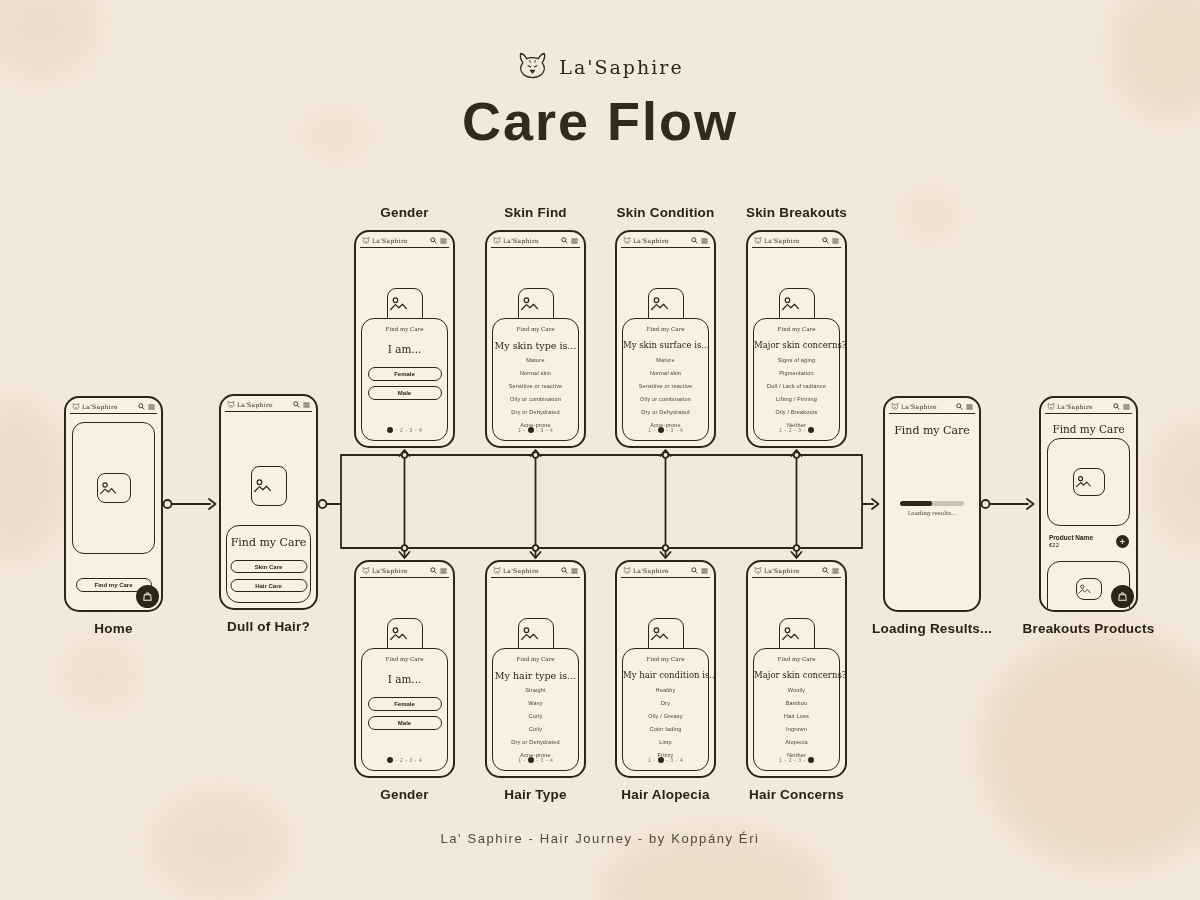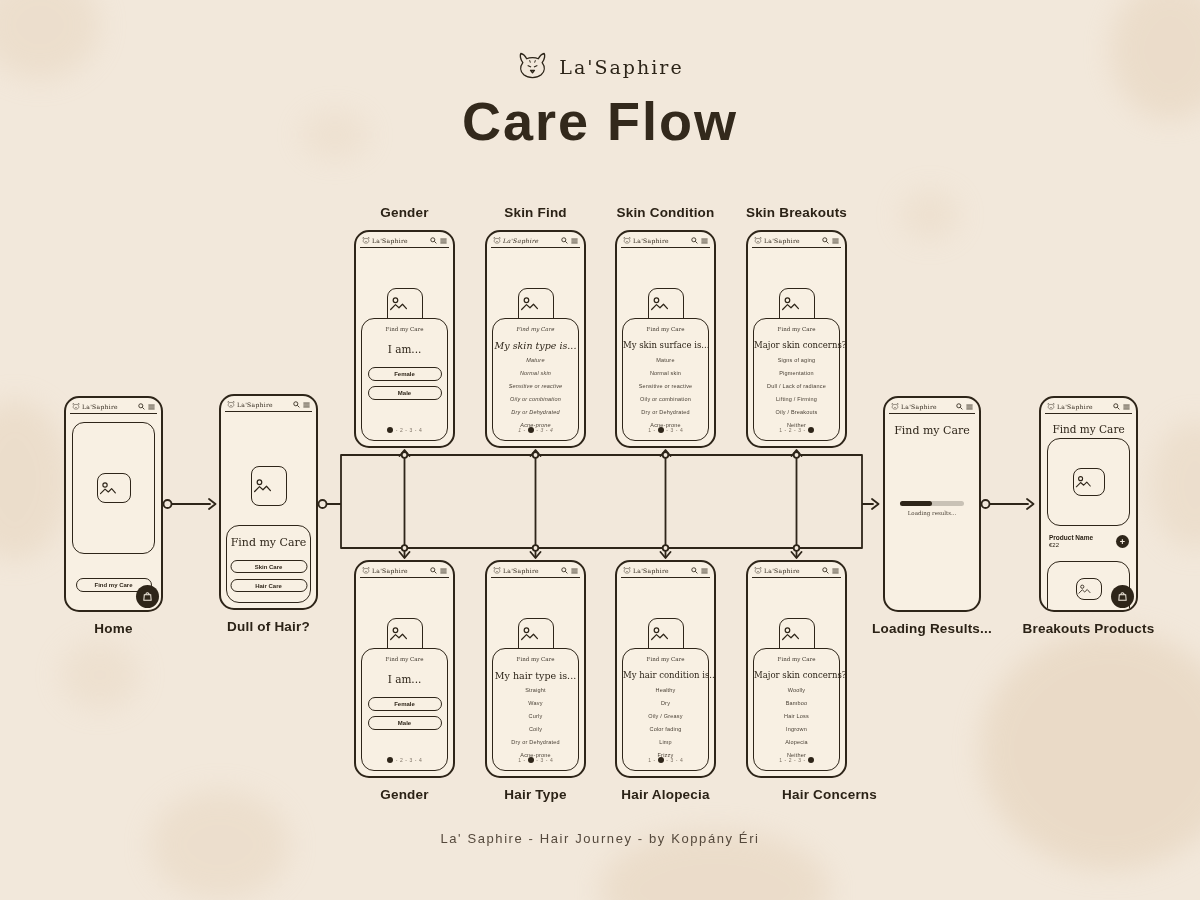--- a/index.html
+++ b/index.html
@@ -242,21 +242,21 @@
           <span>-</span>
           <span>2</span>
           <span>-</span>
           <span>3</span>
           <span>-</span>
           <span>4</span>
         </div>
       </div>
     </div>
     <div class="phone-label" style="left: 324px; width: 161px; top: 205px;">Gender</div>
-    <div class="phone" style="left: 485px; top: 230px; width: 101px; height: 218px; font-style: italic;">
+    <div class="phone" style="left: 485px; top: 230px; width: 101px; height: 218px;">
       <div class="ph-head">
         <span class="icon">
           <svg viewBox="0 0 34 30" fill="none" stroke="currentColor" stroke-width="2" stroke-linejoin="round" style="width: 8px; height: 7px;">
             <path d="M7 11 C4 7 4 3 5 1.5 C8 2.5 10 5 11 7 C14 5.5 20 5.5 23 7 C24 5 26 2.5 29 1.5 C30 3 30 7 27 11 C30 15 30 20 26 23.5 C21 27.5 13 27.5 8 23.5 C4 20 4 15 7 11 Z"></path>
             <path d="M15 19 h4 l-2 2.5 Z"></path>
           </svg>
         </span>
         <span class="ph-brand">La'Saphire</span>
         <span class="ph-actions">
           <span class="icon">
@@ -601,21 +601,21 @@
           <span>1</span>
           <span>-</span>
           <span>2</span>
           <span>-</span>
           <span>3</span>
           <span>-</span>
           <span class="dot"></span>
         </div>
       </div>
     </div>
-    <div class="phone-label" style="left: 716px; width: 161px; top: 787px; text-align: right;">Hair Concerns</div>
+    <div class="phone-label" style="left: 716px; width: 161px; top: 787px;">Hair Concerns</div>
     <div class="phone" style="left: 883px; top: 396px; width: 98px; height: 216px;">
       <div class="ph-head">
         <span class="icon">
           <svg viewBox="0 0 34 30" fill="none" stroke="currentColor" stroke-width="2" stroke-linejoin="round" style="width: 8px; height: 7px;">
             <path d="M7 11 C4 7 4 3 5 1.5 C8 2.5 10 5 11 7 C14 5.5 20 5.5 23 7 C24 5 26 2.5 29 1.5 C30 3 30 7 27 11 C30 15 30 20 26 23.5 C21 27.5 13 27.5 8 23.5 C4 20 4 15 7 11 Z"></path>
             <path d="M15 19 h4 l-2 2.5 Z"></path>
           </svg>
         </span>
         <span class="ph-brand">La'Saphire</span>
         <span class="ph-actions">

